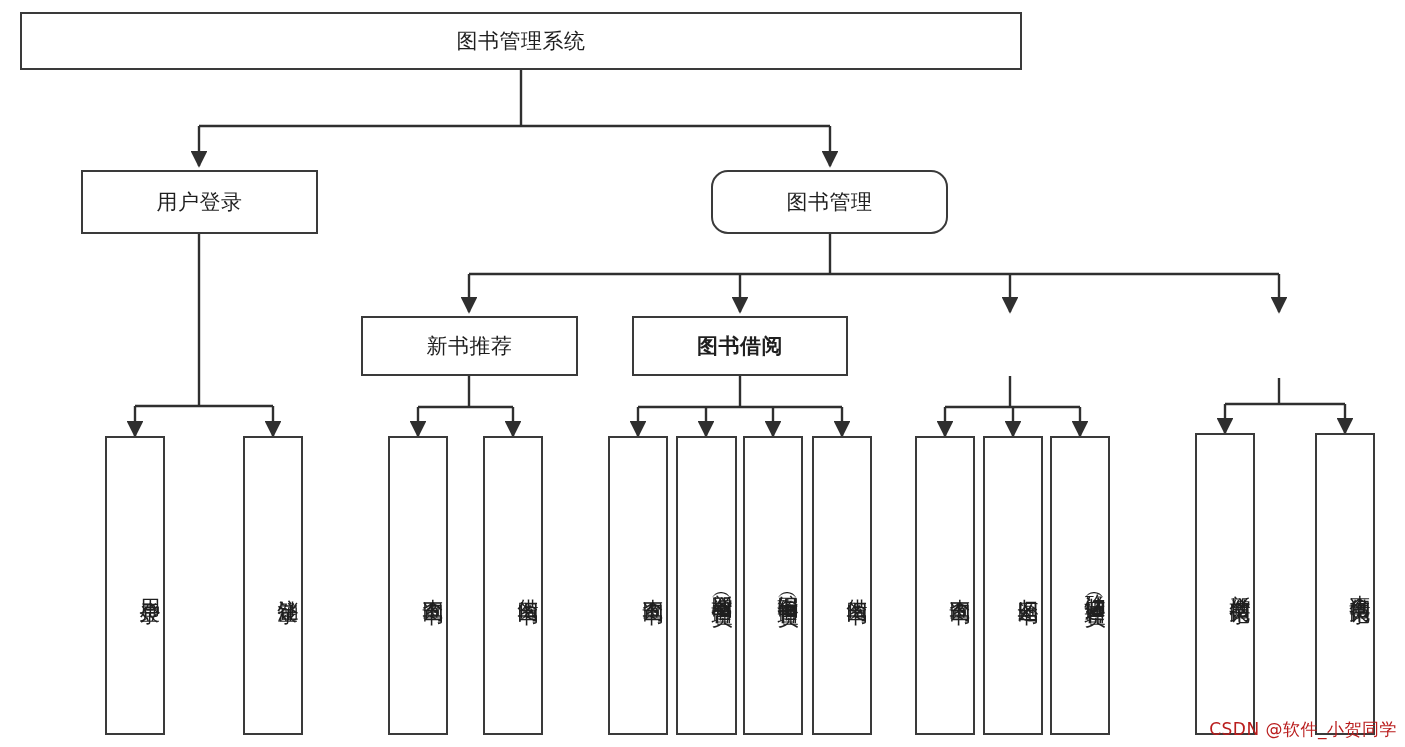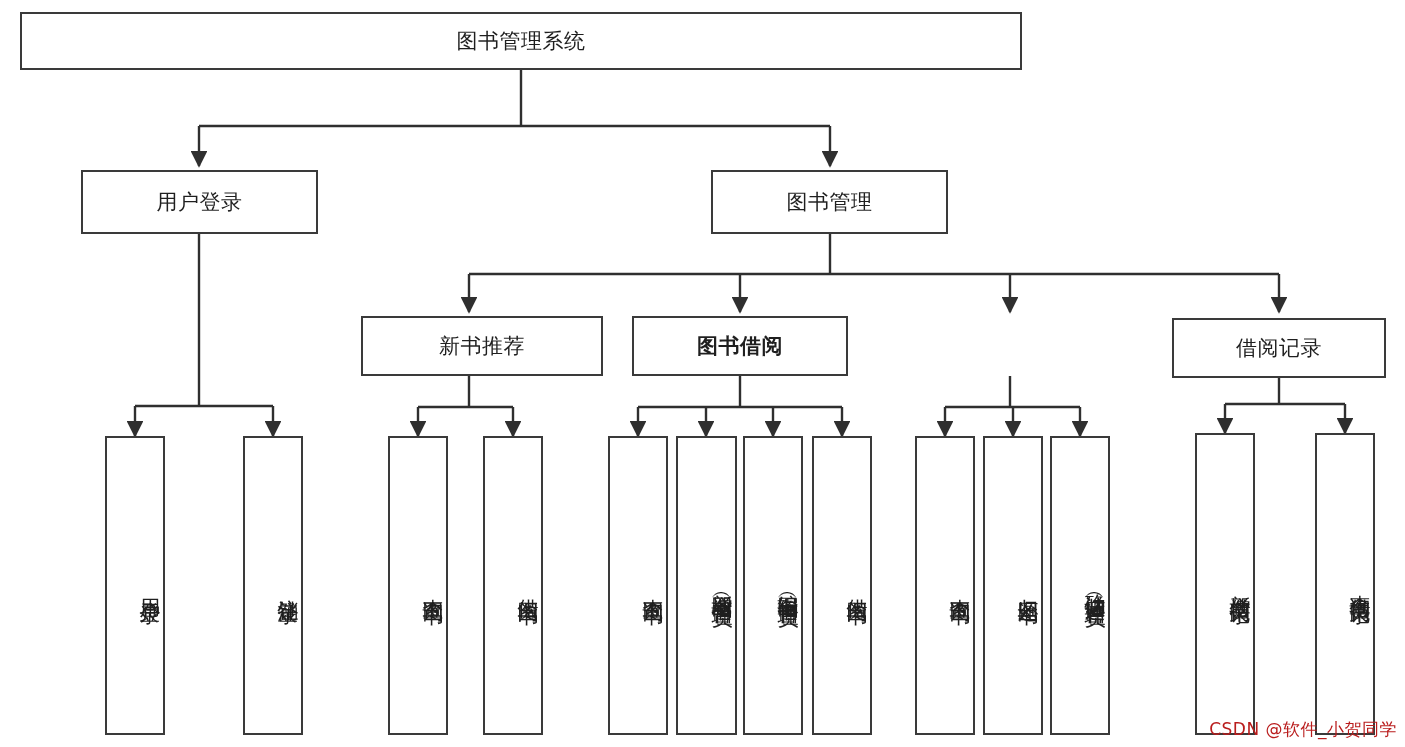--- a/index.html
+++ b/index.html
@@ -127,32 +127,29 @@
     </g>
   </svg>
 
   <div class="node node-h node-root" style="left:20px; top:12px; width:1002px; height:58px;">
     <span>图书管理系统</span>
   </div>
 
   <div class="node node-h" style="left:81px; top:170px; width:237px; height:64px;">
     <span>用户登录</span>
   </div>
-  <div class="node node-h" style="left:711px; top:170px; width:237px; height:64px;">
+  <div class="node node-h" style="left:711px; top:170px; width:237px; height:64px;border-radius:17px;">
     <span>图书管理</span>
   </div>
 
-  <div class="node node-h" style="left:361px; top:316px; width:242px; height:60px;">
+  <div class="node node-h" style="left:361px; top:316px; width:217px; height:60px;">
     <span>新书推荐</span>
   </div>
   <div class="node node-h" style="left:632px; top:316px; width:216px; height:60px;font-weight:bold;">
     <span>图书借阅</span>
-  </div>
-  <div class="node node-h" style="left:1172px; top:318px; width:214px; height:60px;">
-    <span>借阅记录</span>
   </div>
 
   <div class="node node-v" style="left:105px; top:436px; width:60px; height:299px;">
     <span class="vtext">用户登录</span>
   </div>
   <div class="node node-v" style="left:243px; top:436px; width:60px; height:299px;">
     <span class="vtext">注销登录</span>
   </div>
 
   <div class="node node-v" style="left:388px; top:436px; width:60px; height:299px;">

